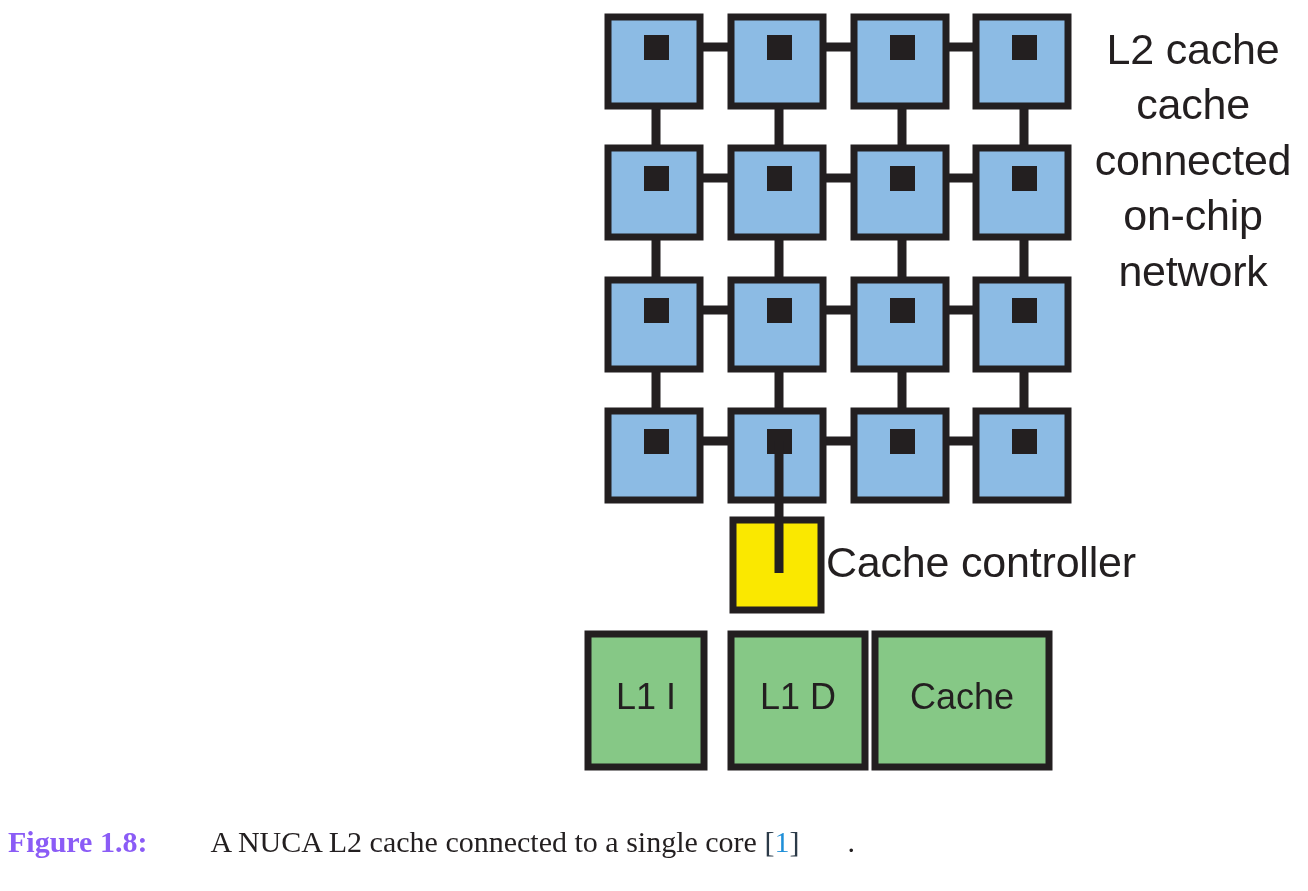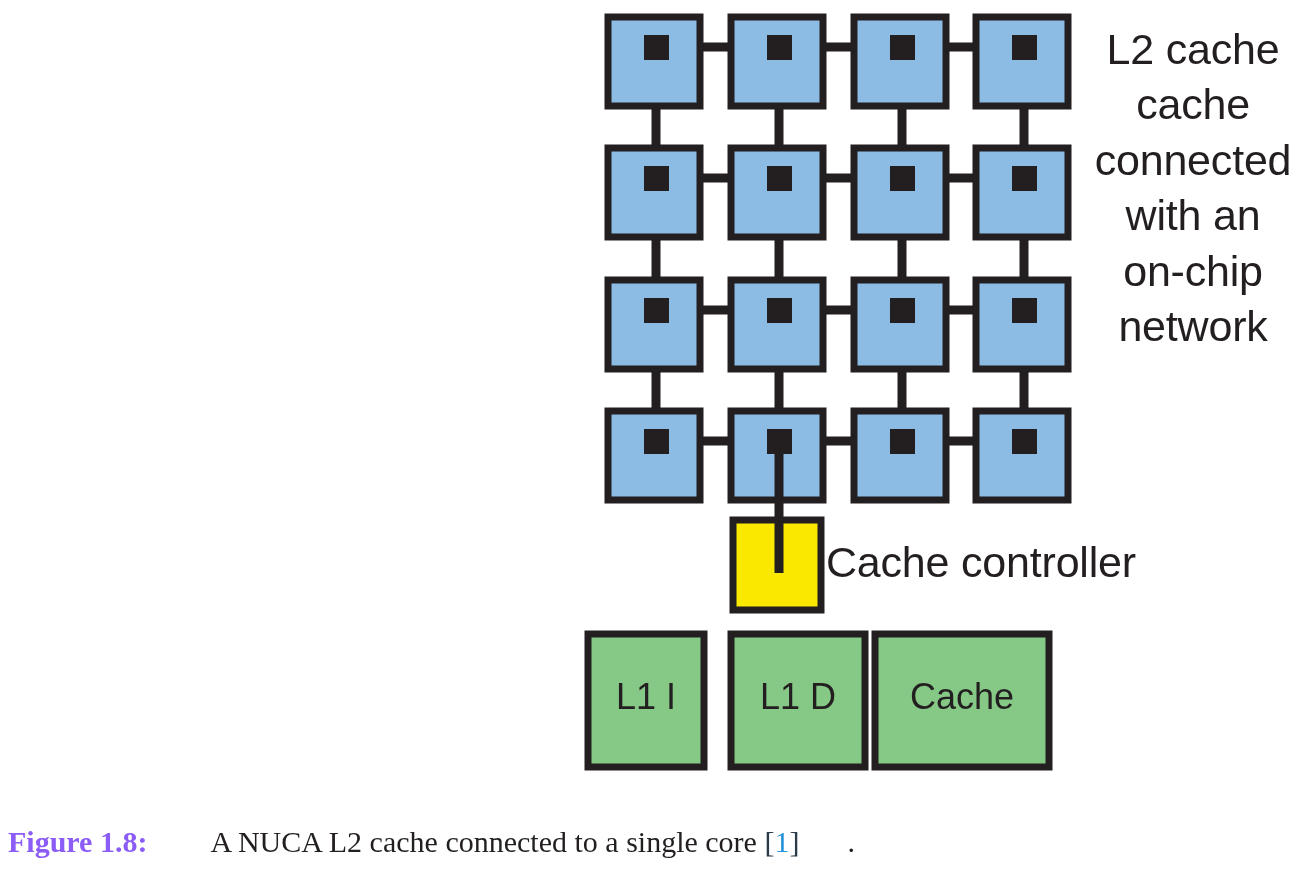--- a/index.html
+++ b/index.html
@@ -172,21 +172,20 @@
       <rect x="588" y="634" width="116" height="133"></rect>
       <rect x="731" y="634" width="134" height="133"></rect>
       <rect x="875" y="634" width="174" height="133"></rect>
     </g>
   </svg>
 
   <div class="side-note">
     <span class="nl">L2 cache</span>
     <span class="nl">cache</span>
     <span class="nl">connected</span>
-    <span class="nl">with an</span>
     <span class="nl">on-chip</span>
     <span class="nl">network</span>
   </div>
 
   <div class="ctrl-label">Cache controller</div>
 
   <div class="box-text" style="left:588px; top:679px; width:116px;">L1 I</div>
   <div class="box-text" style="left:731px; top:679px; width:134px;">L1 D</div>
   <div class="box-text" style="left:875px; top:679px; width:174px;">Cache</div>
 

